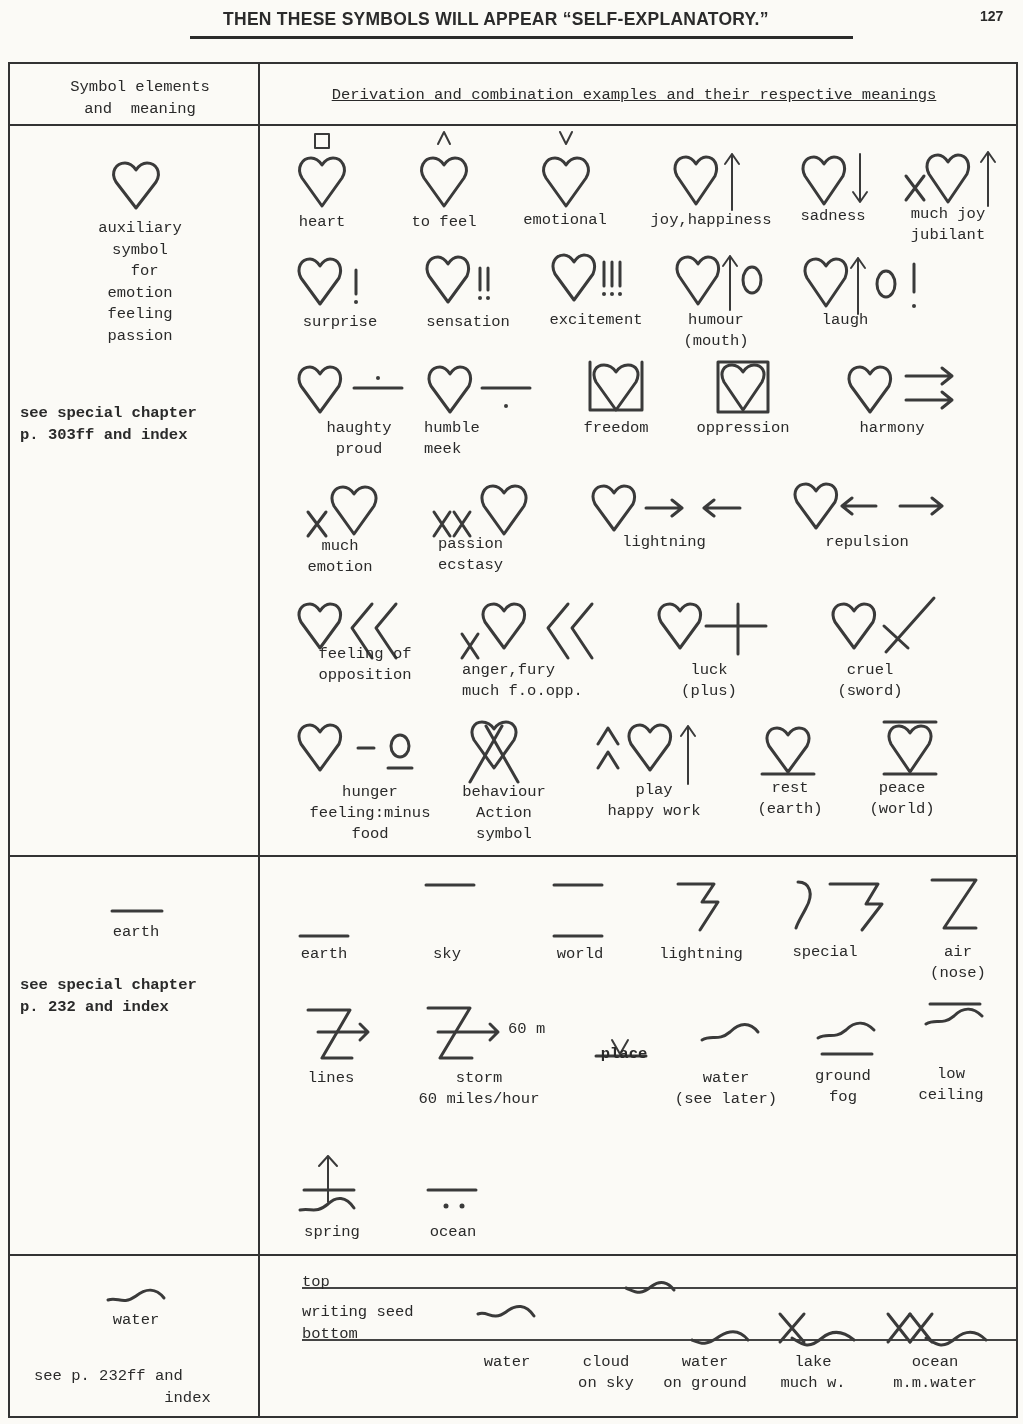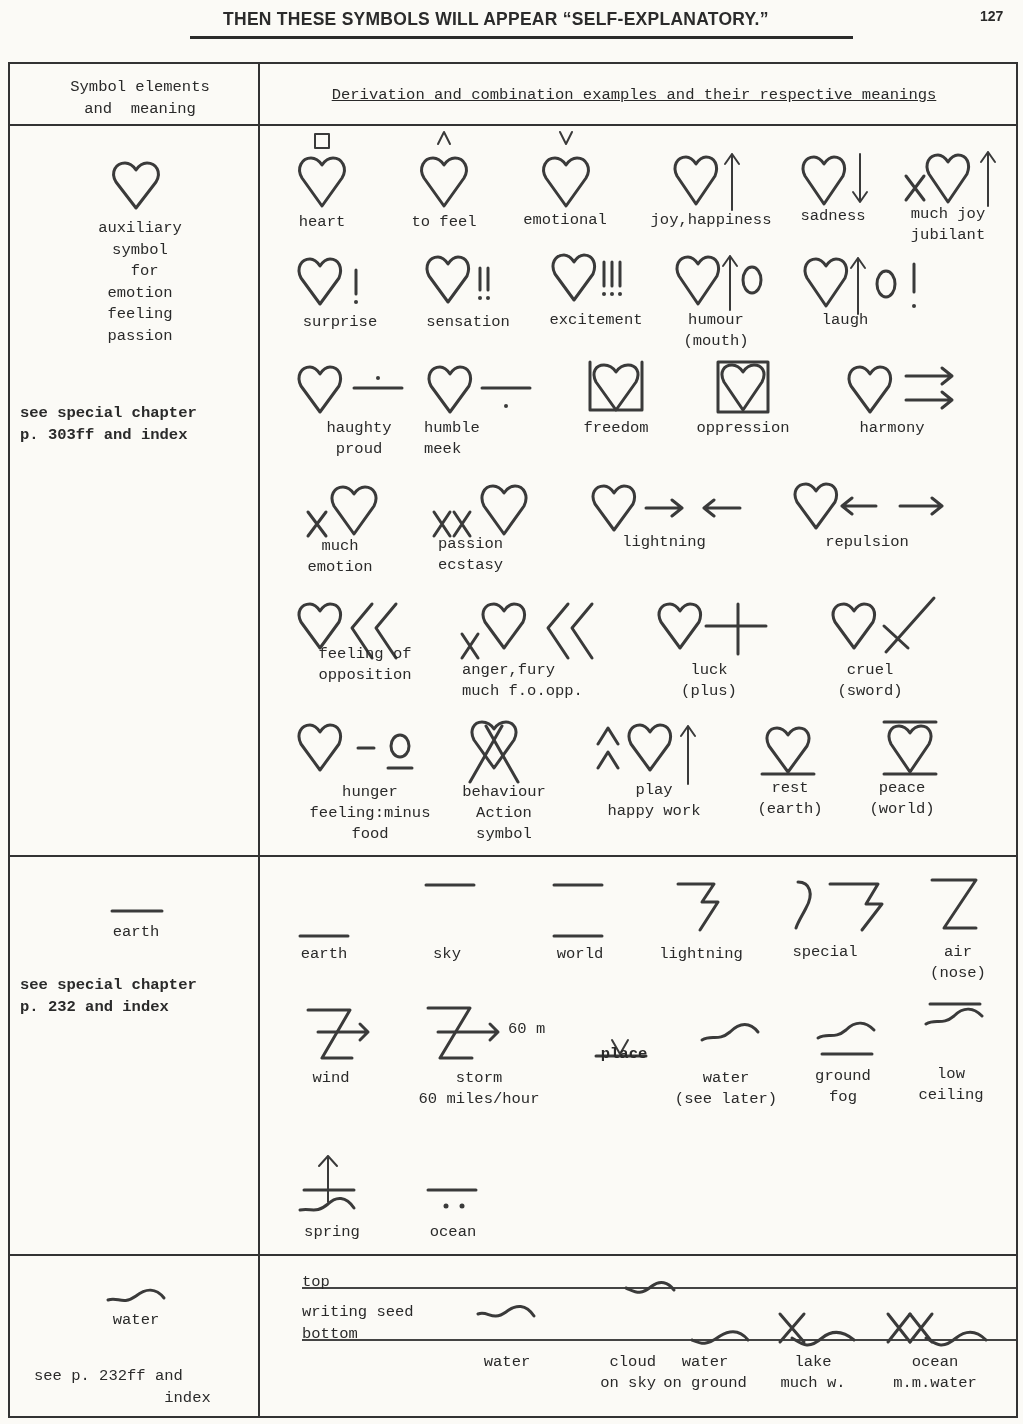--- a/index.html
+++ b/index.html
@@ -397,21 +397,21 @@
   </div>
   <div class="cap" style="left:918px;top:942px;width:80px;">air
 (nose)</div>
 
   <div class="item" style="left:304px;top:1006px;">
     <svg width="72" height="56" viewBox="0 0 72 56">
         <path class="stroke" d="M4 4 L46 4 L18 52 L48 52"></path>
         <path class="stroke" d="M14 26 L64 26 M56 18 L64 26 L56 34"></path>
       </svg>
   </div>
-  <div class="cap" style="left:294px;top:1068px;width:74px;">wind</div>
+  <div class="cap" style="left:294px;top:1068px;width:74px;">lines</div>
 
   <div class="item" style="left:424px;top:1004px;">
     <svg width="84" height="56" viewBox="0 0 84 56">
         <path class="stroke" d="M4 4 L46 4 L16 54 L48 54"></path>
         <path class="stroke" d="M14 28 L74 28 M66 20 L74 28 L66 36"></path>
       </svg>
   </div>
   <div class="small-label" style="left:508px;top:1020px;">60 m</div>
   <div class="cap" style="left:394px;top:1068px;width:170px;">storm
 60 miles/hour</div>
@@ -490,21 +490,21 @@
         <path class="stroke" d="M2 14 C12 10 16 22 30 12 C40 4 50 4 58 16"></path>
       </svg>
   </div>
   <div class="cap" style="left:470px;top:1352px;width:74px;">water</div>
 
   <div class="item" style="left:482px;top:1276px;">
     <svg width="190" height="24" viewBox="0 0 190 24">
         <path class="stroke" d="M144 12 C154 16 158 20 170 10 C178 4 186 6 192 14"></path>
       </svg>
   </div>
-  <div class="cap" style="left:556px;top:1352px;width:100px;text-align:right;">cloud
+  <div class="cap" style="left:556px;top:1352px;width:100px;">cloud
 on sky</div>
 
   <div class="item" style="left:690px;top:1328px;">
     <svg width="62" height="20" viewBox="0 0 62 20">
         <path class="stroke" d="M2 12 C12 16 16 18 30 8 C40 2 50 2 58 12"></path>
       </svg>
   </div>
   <div class="cap" style="left:640px;top:1352px;width:130px;">water
 on ground</div>
 

